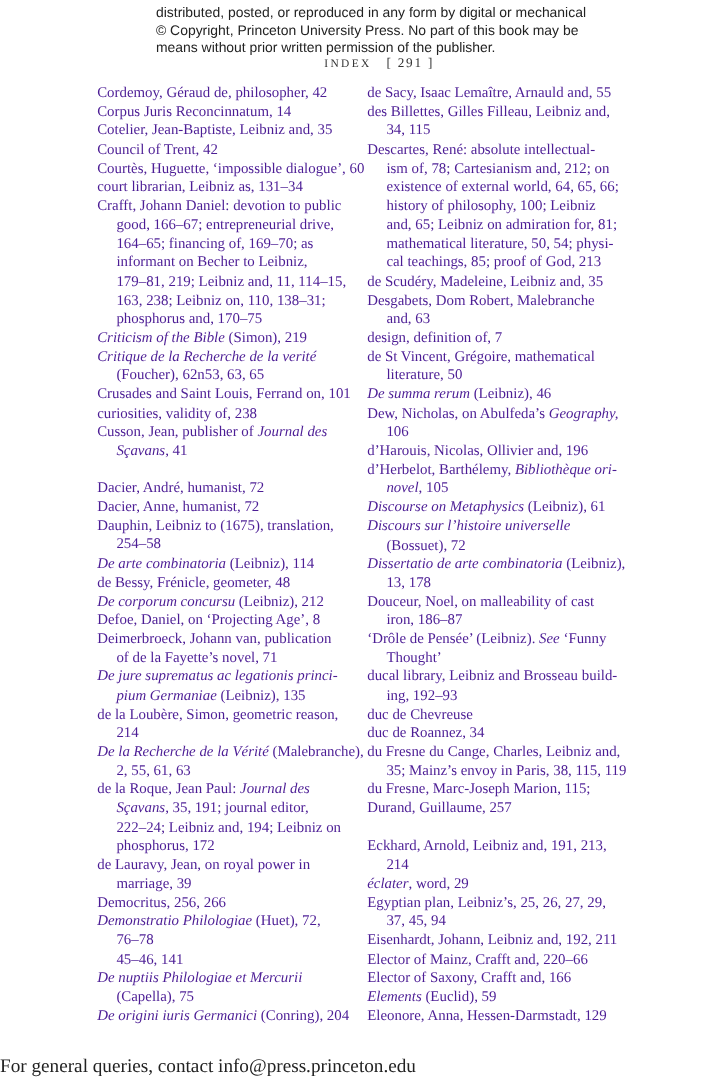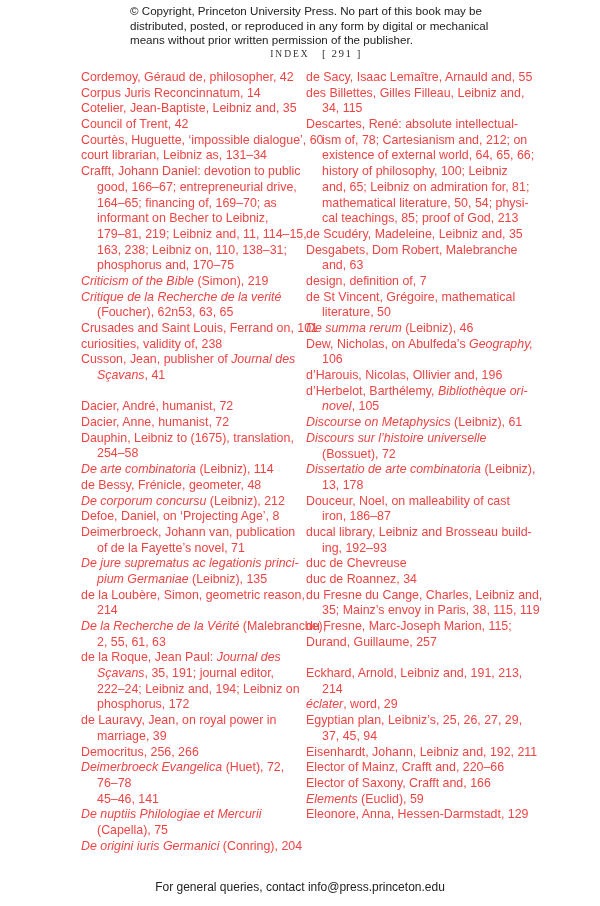--- a/index.html
+++ b/index.html
@@ -9,39 +9,39 @@
     font-family: "Liberation Sans", sans-serif; font-size: 11.6px; line-height: 14.6px;
     color: #222;
   }
   .running-head {
     position: absolute; left: 0; width: 600px; top: 47px; text-align: center;
     font-family: "Liberation Serif", serif; font-size: 11px; color: #333; letter-spacing: 1.5px;
   }
   .running-head .title { font-size: 9.5px; letter-spacing: 2px; margin-right: 8px; margin-left: 32px; }
   .col {
     position: absolute; top: 70px;
-    font-family: Liberation Sans, sans-serif; font-size: 12.4px; line-height: 15.68px; color: #ef4444;
+    font-family: Liberation Serif, serif; font-size: 12.4px; line-height: 15.68px; color: #4c1d95;
   }
   .col.left { left: 81px; width: 222px; }
   .col.right { left: 306px; width: 228px; }
   .blank { height: 15.68px; }
   .line { white-space: nowrap; }
   .cont { padding-left: 16px; white-space: nowrap; }
   i { font-style: italic; }
   .footer {
-    position: absolute; left: 0; width: 600px; top: 880px; text-align: center;
-    font-family: Liberation Sans, sans-serif; font-size: 12px; color: #222;
+    position: absolute; left: 0; width: 600px; top: 880px; text-align: left;
+    font-family: Liberation Serif, serif; font-size: 16px; color: #222;
   }
 </style>
 </head>
 <body>
 
 <div class="copyright">
+  <div>distributed, posted, or reproduced in any form by digital or mechanical</div>
   <div>© Copyright, Princeton University Press. No part of this book may be</div>
-  <div>distributed, posted, or reproduced in any form by digital or mechanical</div>
   <div>means without prior written permission of the publisher.</div>
 </div>
 
 <div class="running-head">
   <span class="title">INDEX</span>
   <span>[ 291 ]</span>
 </div>
 
 <div class="col left" id="col-left">
     <div>
@@ -134,21 +134,21 @@
       <div class="cont">phosphorus, 172</div>
     </div>
     <div>
       <div class="line">de Lauravy, Jean, on royal power in</div>
       <div class="cont">marriage, 39</div>
     </div>
     <div>
       <div class="line">Democritus, 256, 266</div>
     </div>
     <div>
-      <div class="line"><i>Deimerbroeck Evangelica</i> (Huet), 72,</div>
+      <div class="line"><i>Demonstratio Philologiae</i> (Huet), 72,</div>
       <div class="cont">76–78</div>
     </div>
     <div>
       <div class="cont">45–46, 141</div>
     </div>
     <div>
       <div class="line"><i>De nuptiis Philologiae et Mercurii</i></div>
       <div class="cont">(Capella), 75</div>
     </div>
     <div>
@@ -209,20 +209,24 @@
     </div>
     <div>
       <div class="line"><i>Dissertatio de arte combinatoria</i> (Leibniz),</div>
       <div class="cont">13, 178</div>
     </div>
     <div>
       <div class="line">Douceur, Noel, on malleability of cast</div>
       <div class="cont">iron, 186–87</div>
     </div>
     <div>
+      <div class="line">‘Drôle de Pensée’ (Leibniz). <i>See</i> ‘Funny</div>
+      <div class="cont">Thought’</div>
+    </div>
+    <div>
       <div class="line">ducal library, Leibniz and Brosseau build-</div>
       <div class="cont">ing, 192–93</div>
     </div>
     <div>
       <div class="line">duc de Chevreuse</div>
     </div>
     <div>
       <div class="line">duc de Roannez, 34</div>
     </div>
     <div>

